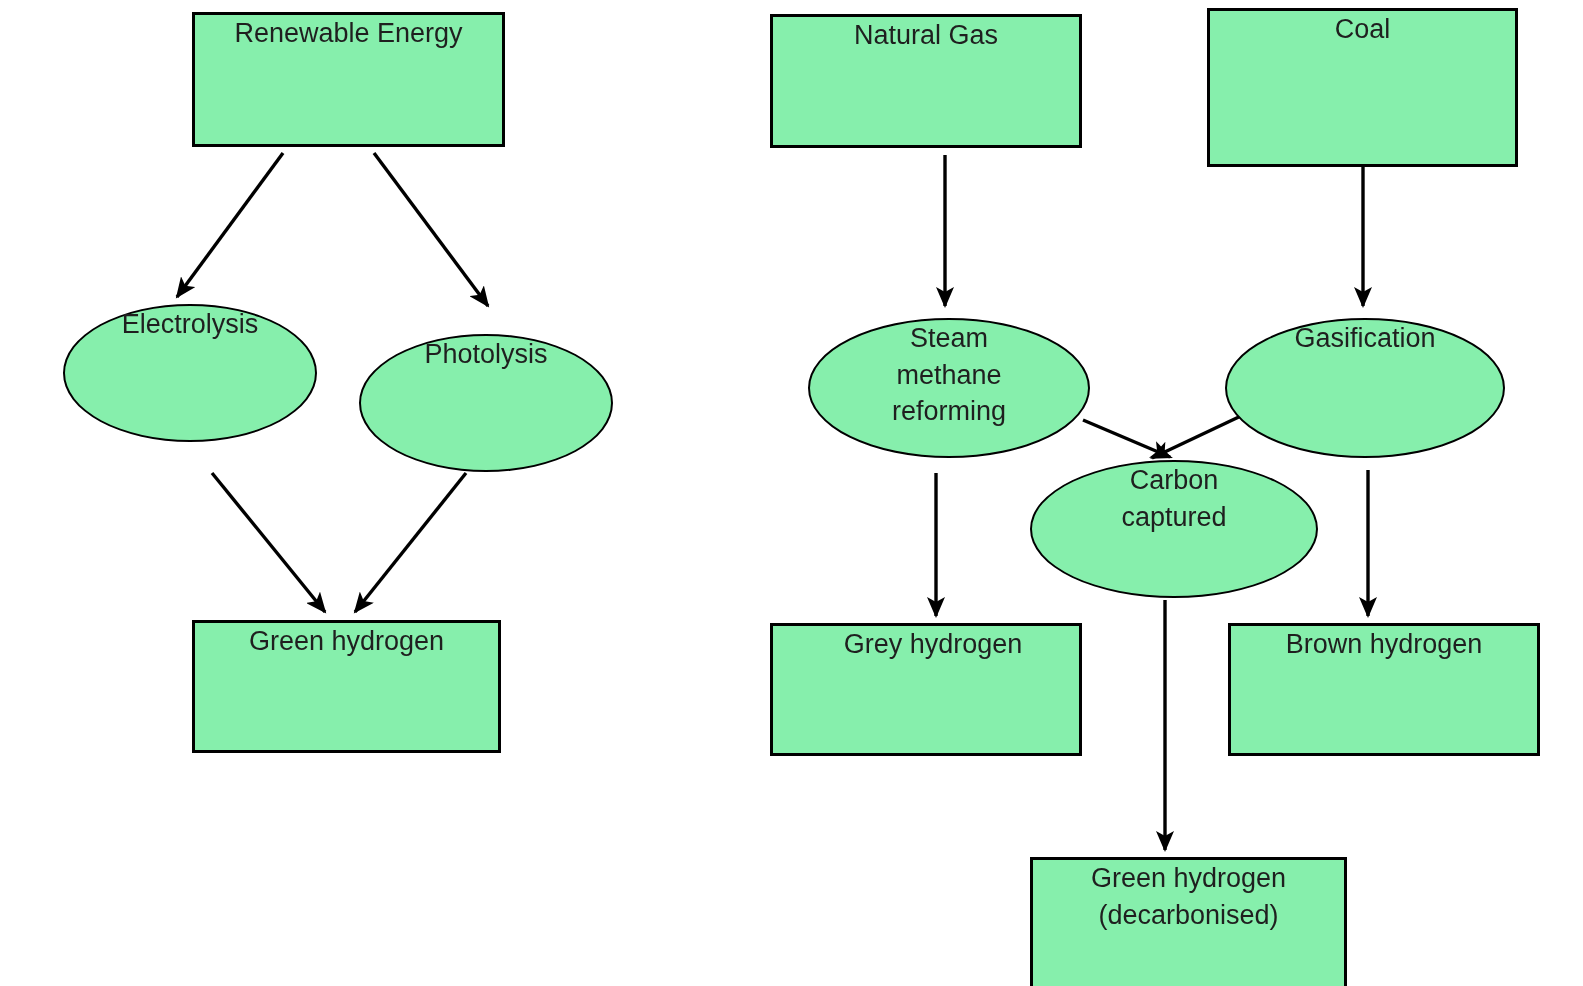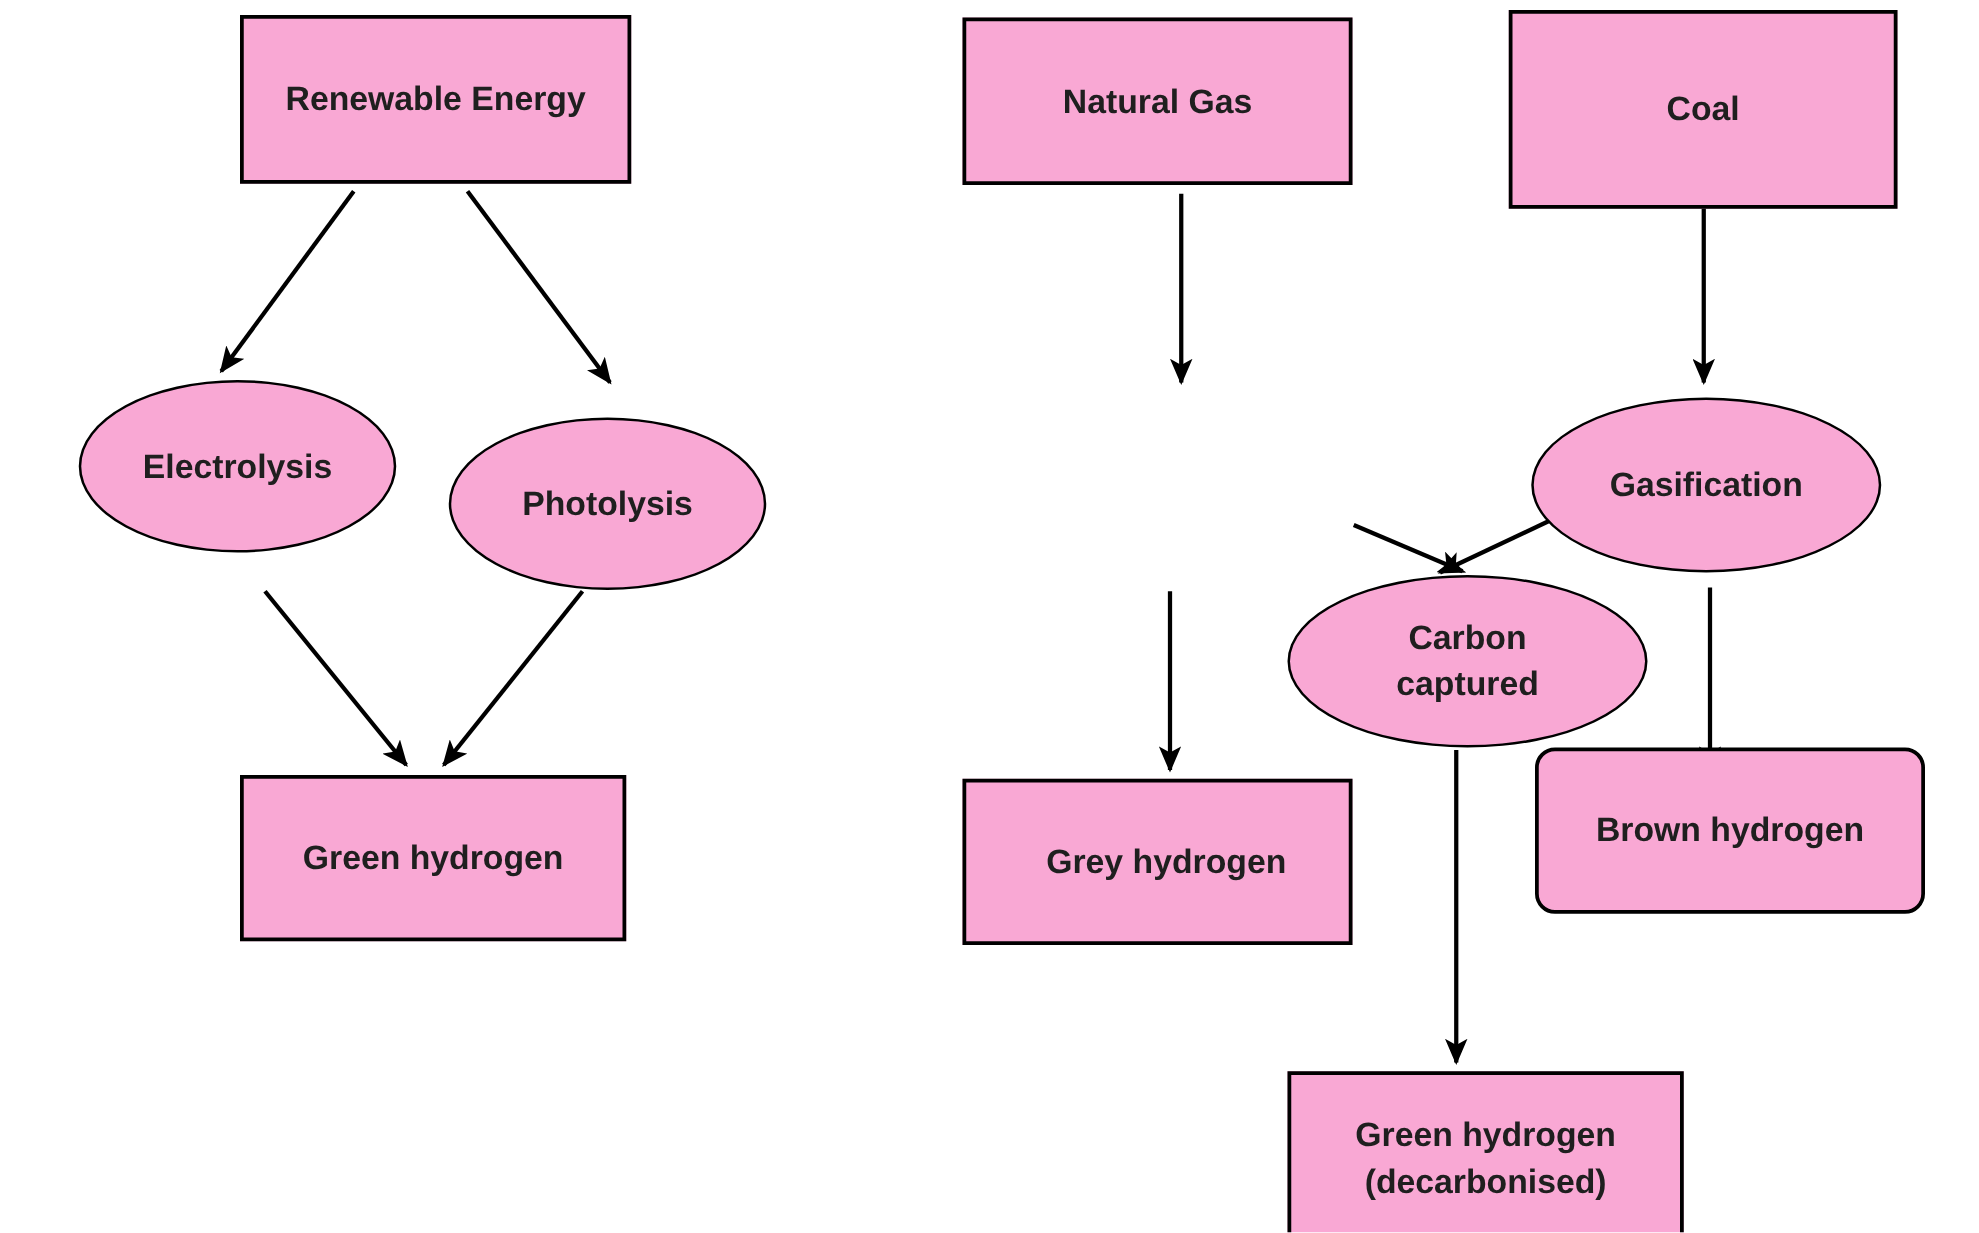--- a/index.html
+++ b/index.html
@@ -12,48 +12,46 @@
     font-family: "Liberation Sans", "DejaVu Sans", sans-serif;
   }
   .arrows {
     position: absolute;
     left: 0; top: 0;
     width: 1583px; height: 986px;
   }
   .node {
     position: absolute;
     box-sizing: border-box;
-    background: #f9a8d4;
+    background: #86efac;
     display: flex;
-    align-items: center;
     justify-content: center;
     text-align: center;
     color: #1f1f1f;
     font-size: 27px;
     line-height: 1.36;
-    font-weight: bold;
   }
   .node .label { white-space: pre-line; }
   .rect-node  { border: 3px solid #000000; }
   .ellipse-node { border: 2.5px solid #000000; border-radius: 50%; }
 
   
   .n-renewable    { left: 192px;  top: 12px;  width: 313px; height: 135px; }
   .n-electrolysis { left: 63px;   top: 304px; width: 254px; height: 138px; }
   .n-photolysis   { left: 359px;  top: 334px; width: 254px; height: 138px; }
   .n-green        { left: 192px;  top: 620px; width: 309px; height: 133px; }
 
   
   .n-naturalgas   { left: 770px;  top: 14px;  width: 312px; height: 134px; }
   .n-coal         { left: 1207px; top: 8px;  width: 311px; height: 159px; }
   .n-smr          { left: 808px;  top: 318px; width: 282px; height: 140px; }
   .n-gasification { left: 1225px; top: 318px; width: 280px; height: 140px; }
   .n-carbon       { left: 1030px; top: 460px; width: 288px; height: 138px; }
   .n-grey         { left: 770px;  top: 623px; width: 312px; height: 133px; padding-left: 14px; }
-  .n-brown        { left: 1228px; top: 598px; width: 312px; height: 133px; border-radius: 16px; }
+  .n-brown        { left: 1228px; top: 623px; width: 312px; height: 133px; }
   .n-blue         { left: 1030px; top: 857px; width: 317px; height: 140px; }
 </style>
 </head>
 <body>
 
 <div class="canvas">
 
   <svg class="arrows" viewBox="0 0 1583 986" xmlns="http://www.w3.org/2000/svg">
     <defs>
       <marker id="ah" markerUnits="userSpaceOnUse" markerWidth="22" markerHeight="18" refX="19" refY="9" orient="auto">
@@ -88,20 +86,25 @@
     <span class="label">Natural Gas</span>
   </div>
 
   <div class="node rect-node n-green">
     <span class="label">Green hydrogen</span>
   </div>
   <div class="node rect-node n-coal">
     <span class="label">Coal</span>
   </div>
 
+  <div class="node ellipse-node n-smr">
+    <span class="label">Steam
+methane
+reforming</span>
+  </div>
   <div class="node ellipse-node n-gasification">
     <span class="label">Gasification</span>
   </div>
   <div class="node ellipse-node n-carbon">
     <span class="label">Carbon
 captured</span>
   </div>
 
   <div class="node rect-node n-grey">
     <span class="label">Grey hydrogen</span>

